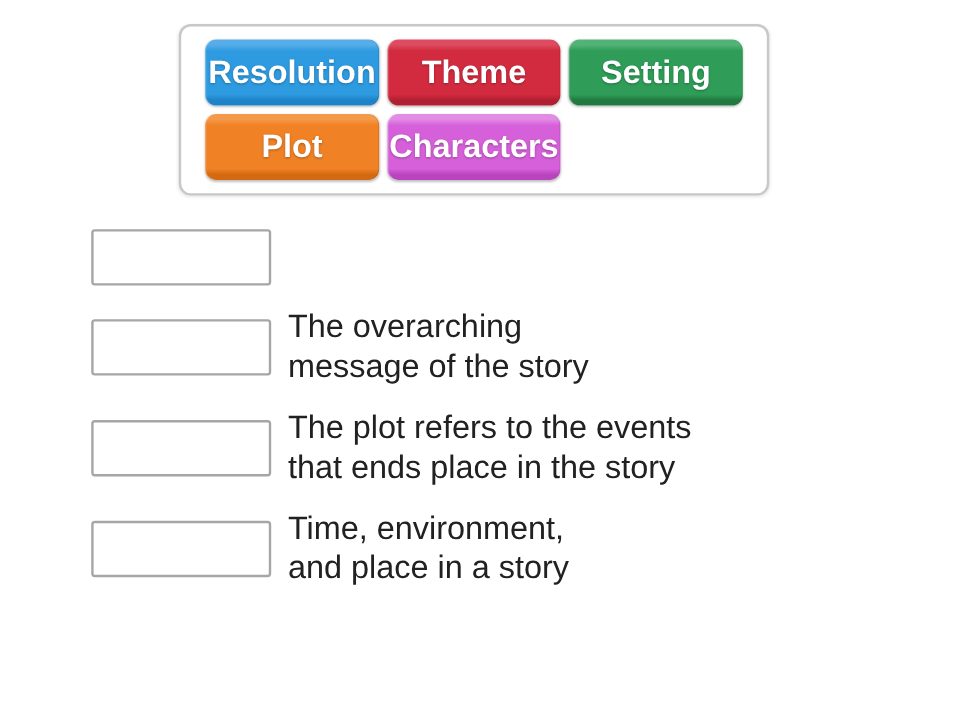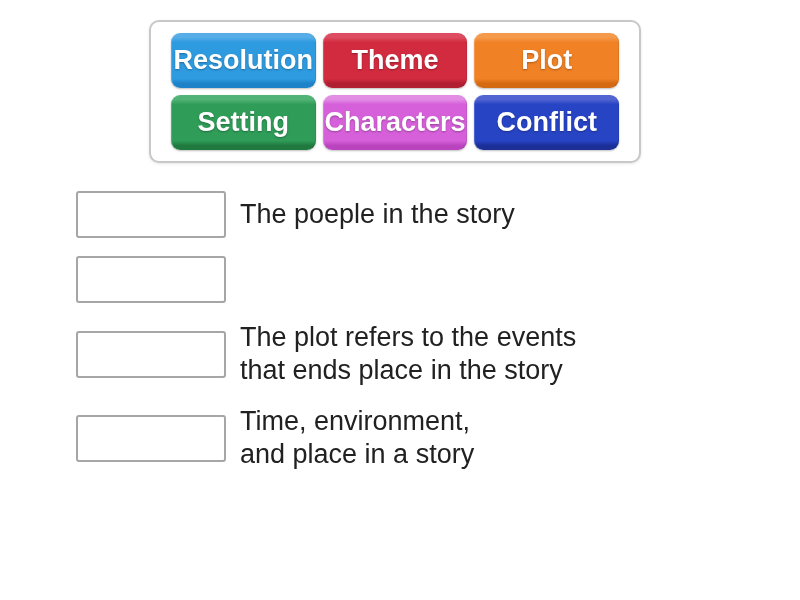--- a/index.html
+++ b/index.html
@@ -74,41 +74,39 @@
 </head>
 <body>
 
 <div class="word-bank">
   <div class="tile" style="background: linear-gradient(rgb(86, 173, 232) 0%, rgb(86, 173, 232) 8%, rgb(46, 155, 224) 17%, rgb(46, 155, 224) 83%, rgb(30, 130, 200) 92%, rgb(30, 130, 200) 100%);">
     <span>Resolution</span>
   </div>
   <div class="tile" style="background: linear-gradient(rgb(221, 76, 96) 0%, rgb(221, 76, 96) 8%, rgb(210, 43, 63) 17%, rgb(210, 43, 63) 83%, rgb(176, 30, 49) 92%, rgb(176, 30, 49) 100%);">
     <span>Theme</span>
   </div>
+  <div class="tile" style="background: linear-gradient(rgb(82, 179, 119) 0%, rgb(82, 179, 119) 8%, rgb(47, 157, 88) 17%, rgb(47, 157, 88) 83%, rgb(32, 121, 63) 92%, rgb(32, 121, 63) 100%);">
+    <span>Setting</span>
+  </div>
   <div class="tile" style="background: linear-gradient(rgb(245, 154, 75) 0%, rgb(245, 154, 75) 8%, rgb(240, 129, 37) 17%, rgb(240, 129, 37) 83%, rgb(211, 105, 17) 92%, rgb(211, 105, 17) 100%);">
     <span>Plot</span>
   </div>
-  <div class="tile" style="background: linear-gradient(rgb(82, 179, 119) 0%, rgb(82, 179, 119) 8%, rgb(47, 157, 88) 17%, rgb(47, 157, 88) 83%, rgb(32, 121, 63) 92%, rgb(32, 121, 63) 100%);">
-    <span>Setting</span>
-  </div>
   <div class="tile" style="background: linear-gradient(rgb(226, 140, 228) 0%, rgb(226, 140, 228) 8%, rgb(214, 96, 218) 17%, rgb(214, 96, 218) 83%, rgb(185, 68, 189) 92%, rgb(185, 68, 189) 100%); text-align: right;">
     <span>Characters</span>
-  </div>
-  <div class="tile" style="background: linear-gradient(rgb(82, 100, 210) 0%, rgb(82, 100, 210) 8%, rgb(39, 68, 197) 17%, rgb(39, 68, 197) 83%, rgb(27, 47, 151) 92%, rgb(27, 47, 151) 100%);">
-    <span>Conflict</span>
   </div>
 </div>
 
 <div class="rows">
   <div class="match-row">
     <div class="drop-box"></div>
-    <div class="definition">The poeple in the story</div>
   </div>
   <div class="match-row">
     <div class="drop-box"></div>
+    <div class="definition">The overarching
+message of the story</div>
   </div>
   <div class="match-row">
     <div class="drop-box"></div>
     <div class="definition">The plot refers to the events
 that ends place in the story</div>
   </div>
   <div class="match-row">
     <div class="drop-box"></div>
     <div class="definition">Time, environment,
 and place in a story</div>

